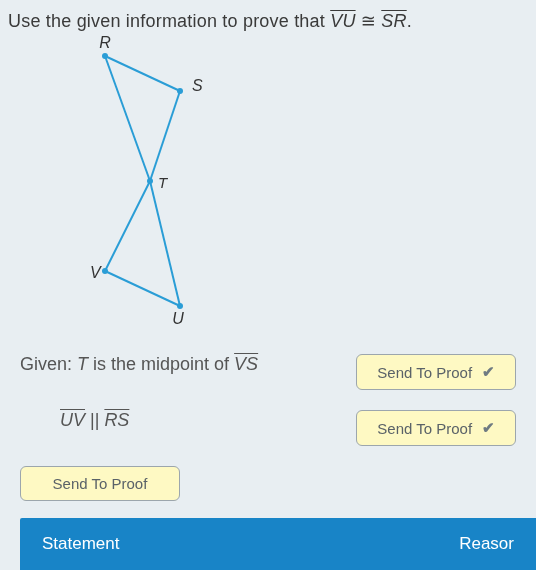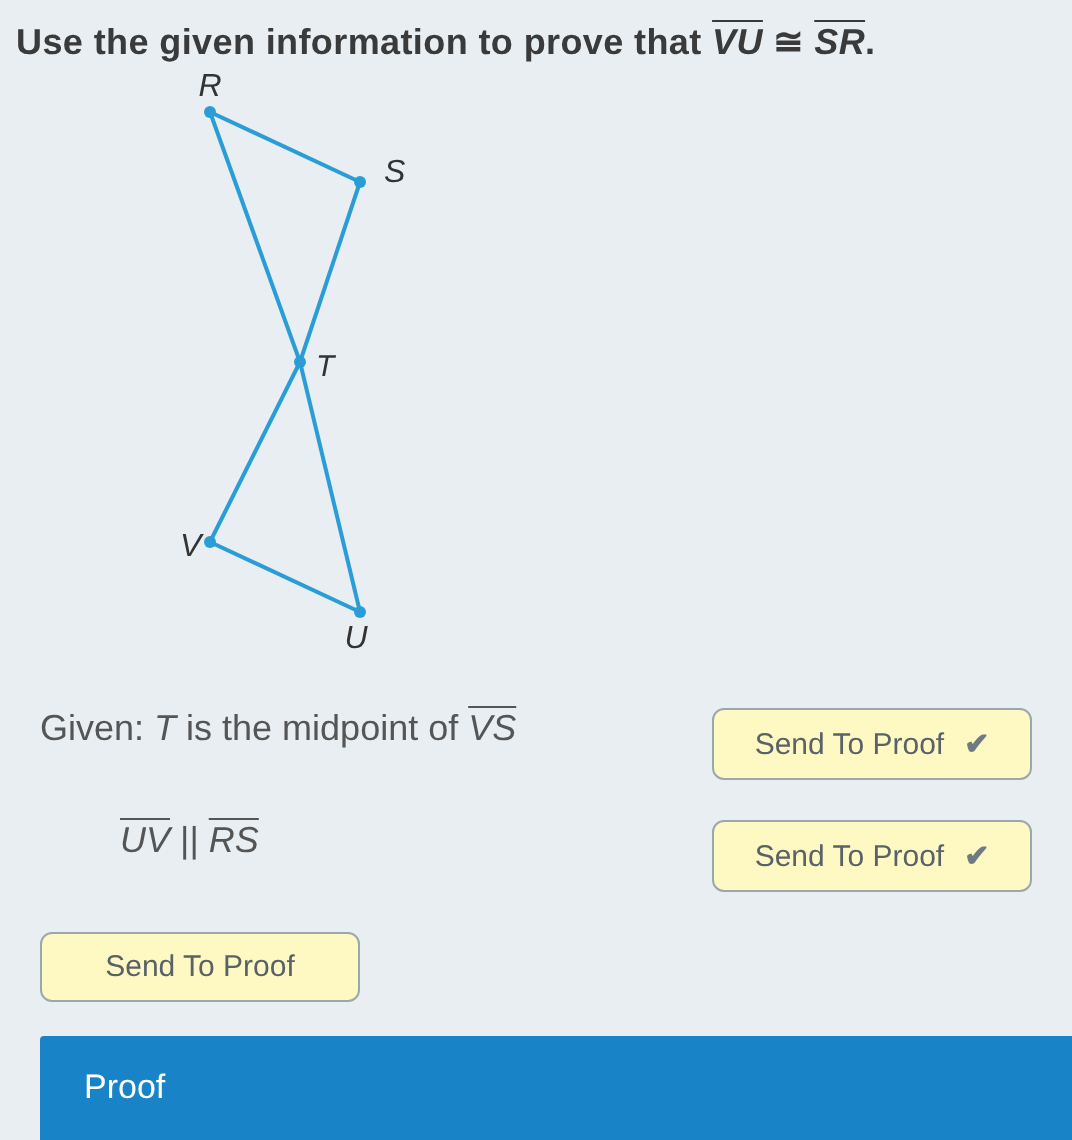--- a/index.html
+++ b/index.html
@@ -8,21 +8,21 @@
     height: 570px;
     background: #e8eef2;
     font-family: Arial, Helvetica, sans-serif;
     overflow: hidden;
     position: relative;
   }
   .prompt {
     padding: 10px 2px 4px 8px;
     font-size: 18px;
     color: #3a3a3a;
-    font-weight: bold;
+    font-weight: normal;
     letter-spacing: 0.2px;
   }
   .overline { text-decoration: overline; font-style: italic; }
   .math-italic { font-style: italic; }
   .diagram-area {
     position: relative;
     width: 200px;
     height: 300px;
     margin: 0 0 0 50px;
   }
@@ -127,14 +127,15 @@
 
   <div class="row">
     <button class="btn">
       <span>Send To Proof</span>
     </button>
   </div>
 
 </div>
 
 <div class="footer-bar">
-  <span>Proof</span>
+  <span>Statement</span>
+  <span>Reasor</span>
 </div>
 
 </body></html>

